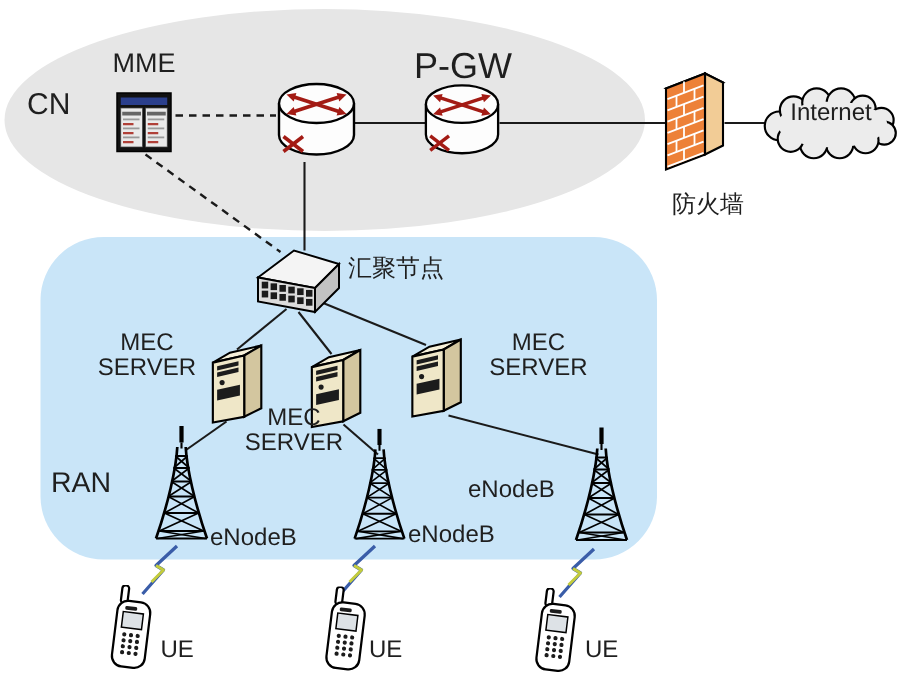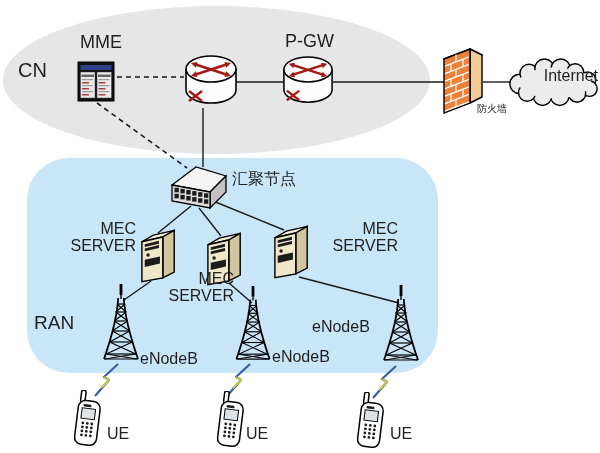--- a/index.html
+++ b/index.html
@@ -4,21 +4,21 @@
 <style>
   html,body{margin:0;padding:0;background:#fff;}
   .stage{position:relative;width:600px;height:453px;overflow:hidden;background:#fff;
          font-family:"Liberation Sans",sans-serif;}
   .region{position:absolute;}
   .cn-ellipse{left:3px;top:6px;width:427px;height:148px;border-radius:50%;background:var(--cn-fill);}
   .ran-box{left:27px;top:158px;width:411px;height:215px;border-radius:42px;background:var(--ran-fill);}
   .links{position:absolute;left:0;top:0;}
   .icon{position:absolute;}
   .lbl{position:absolute;color:var(--text);white-space:nowrap;}
-  .lbl.c{text-align:right;}
+  .lbl.c{text-align:center;}
   .two-line{line-height:1.06;}
   .ln{stroke:var(--line);stroke-width:1.4;fill:none;}
   .lnd{stroke:var(--line);stroke-width:1.6;fill:none;stroke-dasharray:5 4;}
   .router-body{fill:#fdfdfd;stroke:#000;stroke-width:1.6;}
   .router-red{stroke:var(--router-red);stroke-width:2.4;fill:none;}
   .router-head{fill:var(--router-red);stroke:none;}
   .sw-top{fill:#f4f4f4;stroke:#000;stroke-width:1.3;}
   .sw-front{fill:#dcdcdc;stroke:#000;stroke-width:1.3;}
   .sw-side{fill:#c2c2c2;stroke:#000;stroke-width:1.3;}
   .sw-port{fill:#1b1b1b;}
@@ -385,22 +385,22 @@
           <circle cx="22" cy="41.5" r="1.4"></circle>
         <circle cx="13" cy="45.5" r="1.4"></circle>
           <circle cx="17.5" cy="45.5" r="1.4"></circle>
           <circle cx="22" cy="45.5" r="1.4"></circle>
       </g>
     </g>
   </svg>
 
   <div class="lbl" style="left:18px;top:59px;font-size:20px">CN</div>
   <div class="lbl c" style="left:70px;top:32px;width:52px;font-size:18px">MME</div>
-  <div class="lbl c" style="left:276px;top:31px;width:58px;font-size:18px">P-GW</div>
-  <div class="lbl c" style="left:437px;top:102px;width:70px;font-size:10px">防火墙</div>
+  <div class="lbl c" style="left:276px;top:31px;width:58px;font-size:24px">P-GW</div>
+  <div class="lbl c" style="left:437px;top:126px;width:70px;font-size:16px">防火墙</div>
   <div class="lbl" style="left:232px;top:169px;font-size:16px">汇聚节点</div>
   <div class="lbl c" style="left:510px;top:67px;width:88px;font-size:16px">Internet</div>
   <div class="lbl" style="left:34px;top:312px;font-size:19px">RAN</div>
 
   <div class="lbl c two-line" style="left:60px;top:221px;width:76px;font-size:16px">
     <div>MEC</div>
     <div>SERVER</div>
   </div>
   <div class="lbl c two-line" style="left:158px;top:271px;width:76px;font-size:16px">
     <div>MEC</div>

